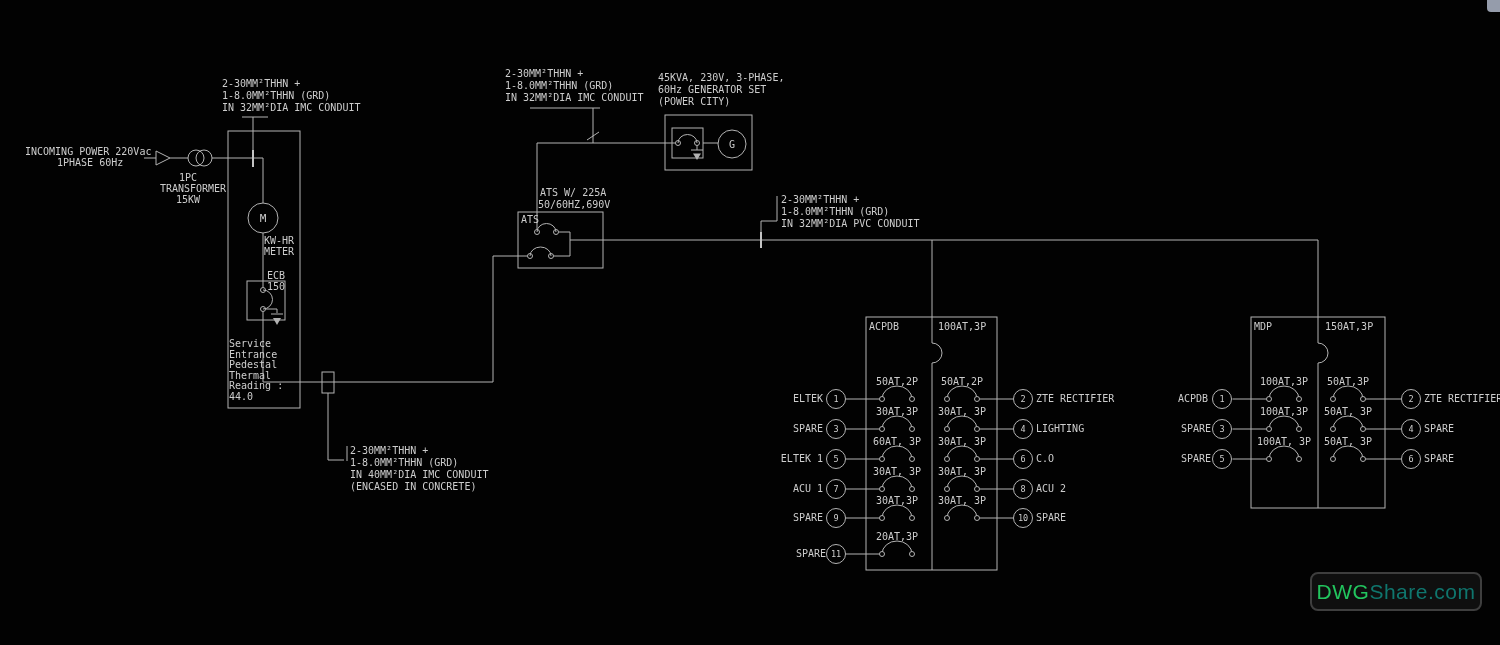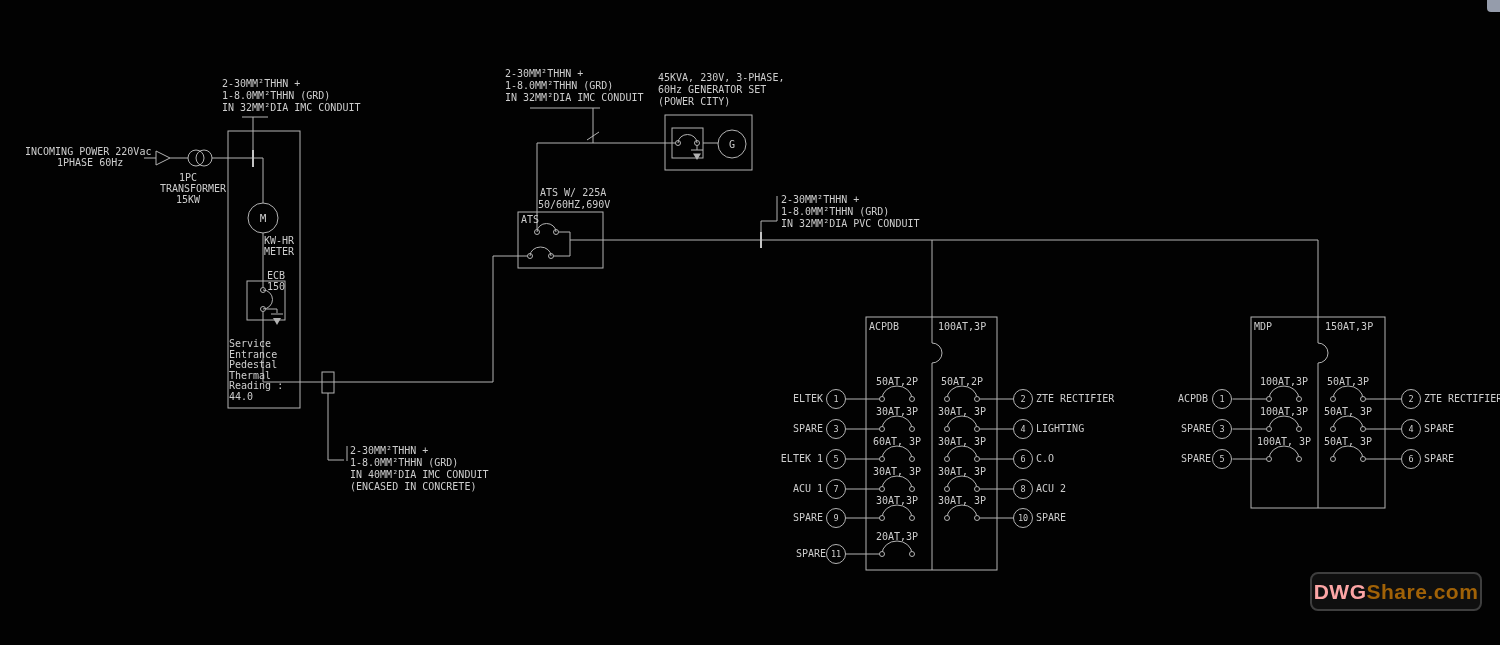--- a/index.html
+++ b/index.html
@@ -11,22 +11,22 @@
   svg .w2{stroke:#c4c4c4;stroke-width:2;fill:none;}
   svg .term{stroke:#b3b3b3;stroke-width:1;fill:#020202;}
   svg .sym{font-size:10px;text-anchor:middle;}
   svg .num{font-size:8.5px;text-anchor:middle;}
   svg .mid{text-anchor:middle;}
   svg .end{text-anchor:end;}
   #watermark{position:absolute;left:1310px;top:572px;width:168px;height:35px;
              background:#0f0f0f;border:2px solid #3e3e3e;border-radius:8px;
              display:flex;align-items:center;justify-content:center;
              font-family:"Liberation Sans",sans-serif;font-size:21px;letter-spacing:.5px;cursor:pointer;}
-  #watermark .red{color:#fca5a5;font-weight:bold;}
-  #watermark .gray{color:#a16207;font-weight:bold;}
+  #watermark .red{color:#22c55e;font-weight:normal;}
+  #watermark .gray{color:#0f766e;font-weight:normal;}
   #corner-artifact{position:absolute;left:1487px;top:0;width:13px;height:12px;
                    background:#959cab;border-radius:0 0 0 4px;}
 </style>
 </head>
 <body>
 
 <div id="canvas">
 <svg width="1500" height="645" viewBox="0 0 1500 645">
 
   <g>

